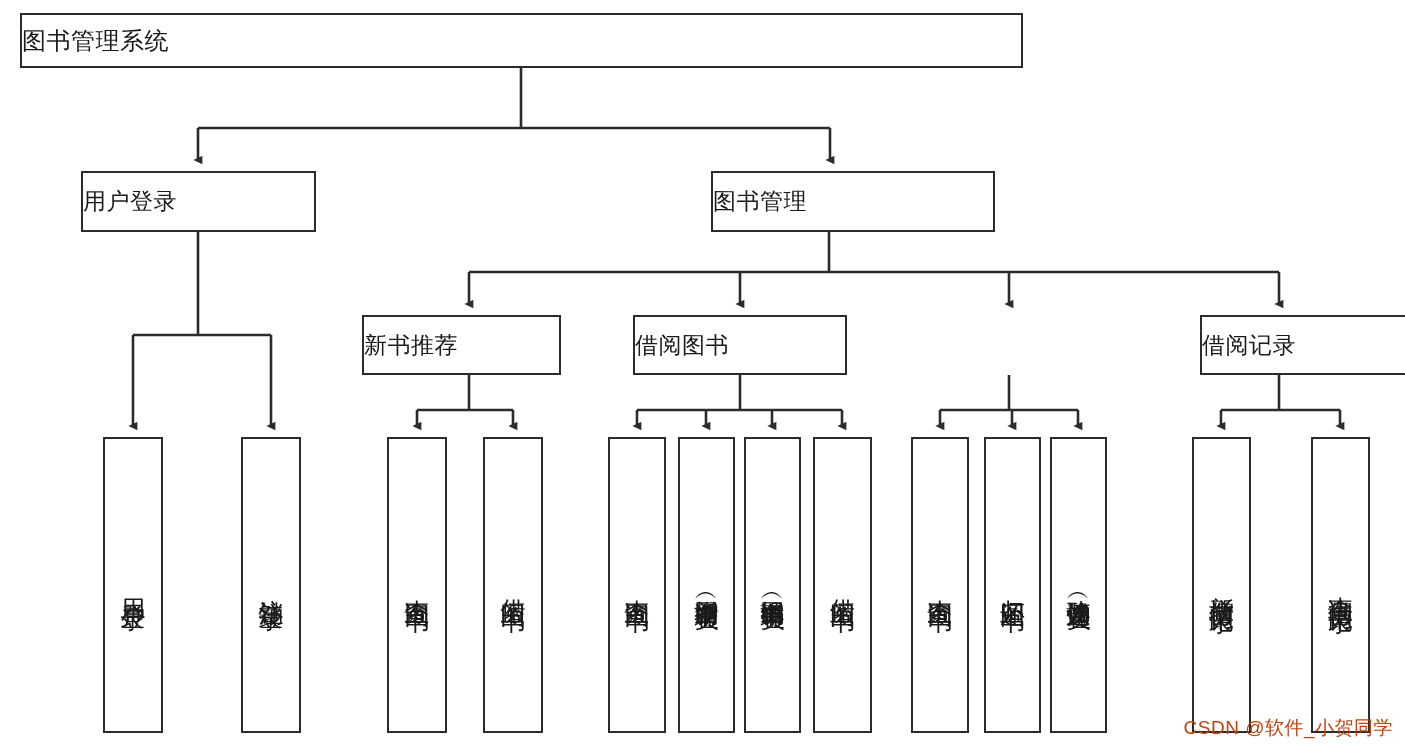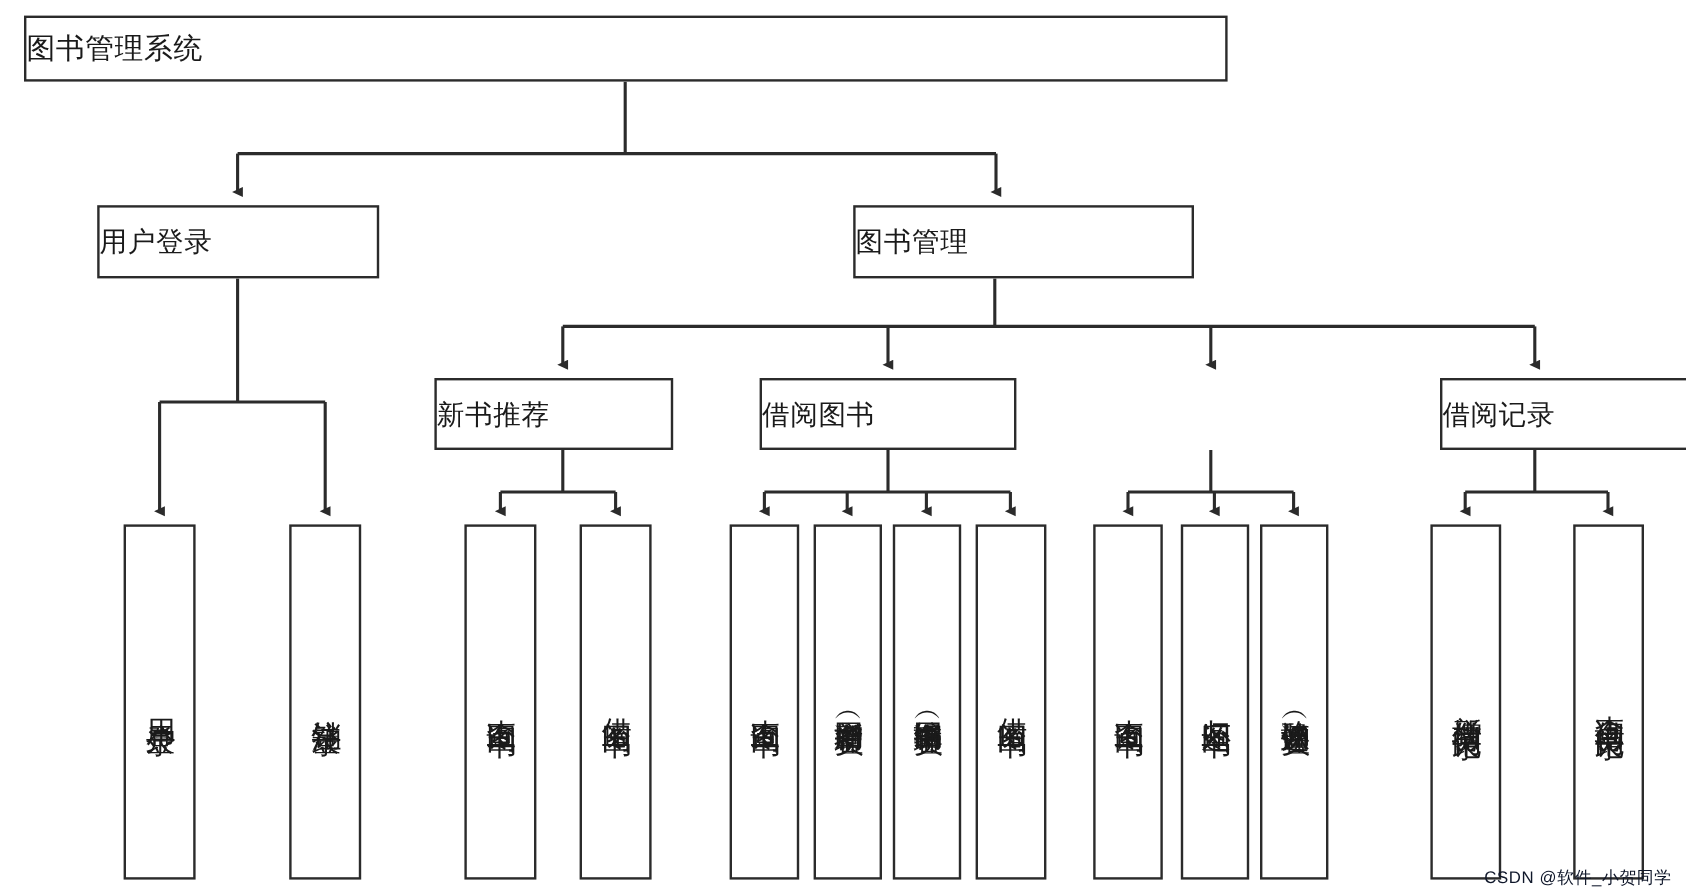--- a/index.html
+++ b/index.html
@@ -44,22 +44,22 @@
     letter-spacing:3px;
     white-space:nowrap;
     display:block;
   }
   .box.v.tight .label{font-size:24px;letter-spacing:1px;}
 
   #watermark{
     position:absolute;
     right:12px;
     bottom:6px;
-    font-size:14px;
-    color:#0f172a;
+    font-size:19px;
+    color:#c2410c;
     white-space:nowrap;
     letter-spacing:0.5px;
   }
 </style>
 </head>
 <body>
 
 <div id="canvas">
 
   <svg class="lines" viewBox="0 0 1405 747">

